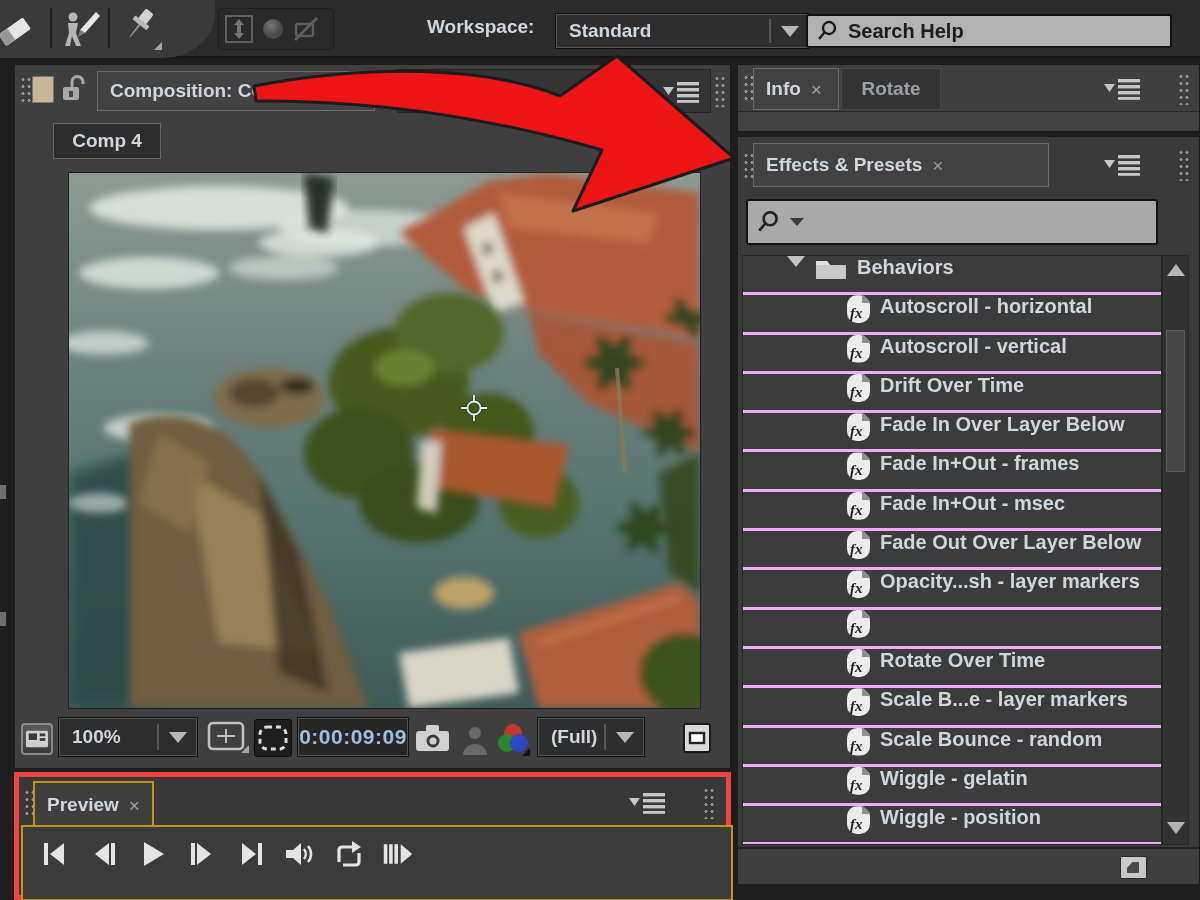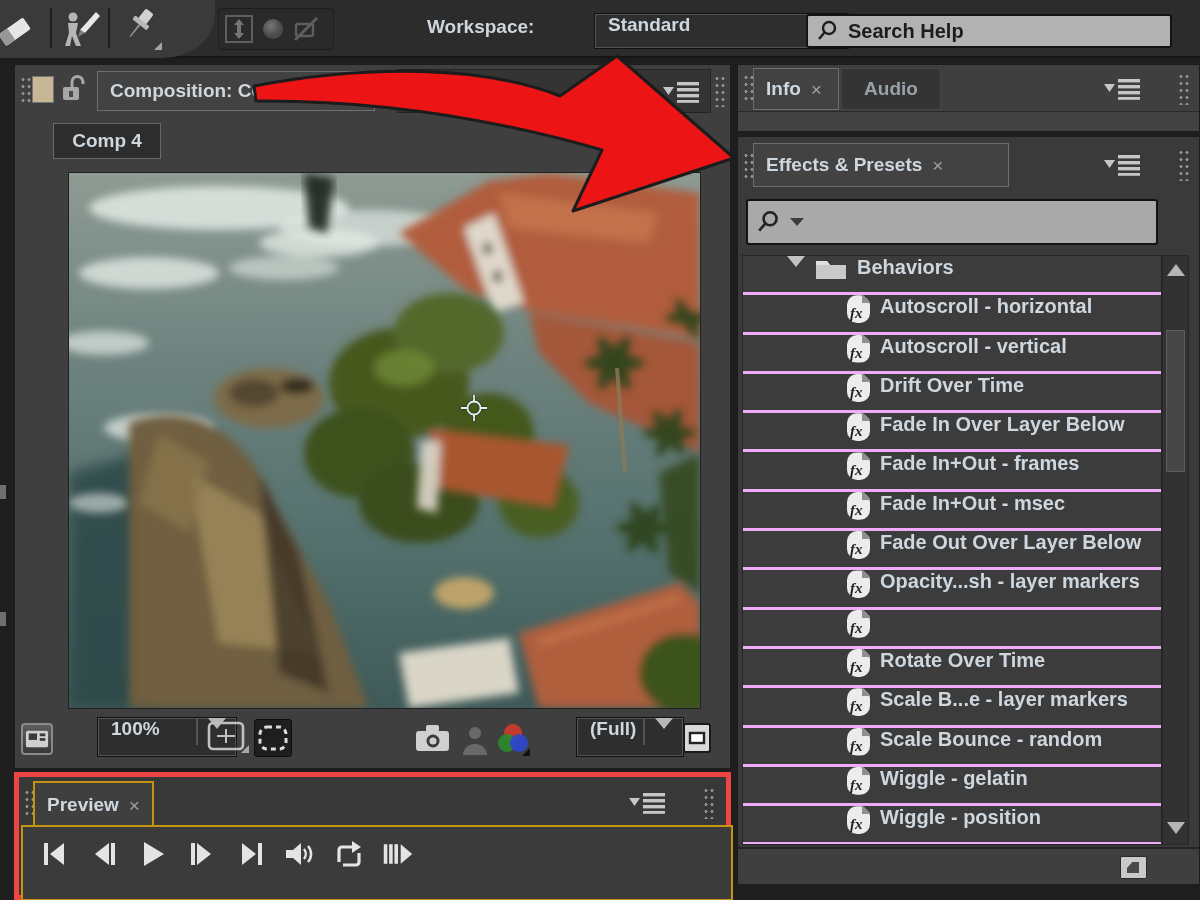--- a/index.html
+++ b/index.html
@@ -13,21 +13,21 @@
   .abs{position:absolute;}
 
   
   #toolbar{left:0;top:0;width:1200px;height:58px;background:#2c2c2c;border-bottom:2px solid #151515;}
   #toolstrip{left:0;top:0;width:215px;height:58px;background:#3a3a3a;border-bottom-right-radius:52px 44px;}
   .tool-divider{width:2px;height:40px;background:#1f1f1f;top:8px;}
   #axis-inset{left:218px;top:8px;width:116px;height:42px;background:#2a2a2a;border:1px solid #1d1d1d;border-radius:4px;display:flex;align-items:center;gap:8px;padding:0 6px;}
   .ws-label{color:var(--text-light);font-size:19px;font-weight:700;}
 
   .dd{background:#2e2e2e;border:1px solid #121212;box-shadow:inset 0 0 0 1px #545454;
-      display:flex;margin-left:39px;}
+      display:flex;align-items:center;}
   .dd .val{flex:1;color:var(--text-light);font-size:19px;font-weight:700;padding-left:13px;white-space:nowrap;overflow:hidden;}
   .dd .sep{width:2px;height:70%;background:#555;}
   .tri-down{width:0;height:0;border-left:9px solid transparent;border-right:9px solid transparent;border-top:11px solid #b7b7b7;}
   .dd .arrowbox{width:38px;display:flex;justify-content:center;}
 
   .searchbox{background:#b2b2b2;border:2px solid #131313;border-radius:3px;display:flex;align-items:center;gap:8px;padding:0 8px;color:#1c1c1c;font-size:20px;font-weight:700;}
 
   
   .panel{background:#3f3f3f;border:1px solid #1c1c1c;}
   .dots{background-image:radial-gradient(circle,#8f8f8f 1.3px,rgba(0,0,0,0) 1.8px);background-size:6px 7px;}
@@ -314,20 +314,23 @@
           <line x1="19" y1="8" x2="19" y2="22" stroke="#c0c0c0" stroke-width="2"></line>
           <line x1="10" y1="15" x2="28" y2="15" stroke="#c0c0c0" stroke-width="2"></line>
           <polygon points="34,32 42,32 42,24" fill="#a8a8a8"></polygon>
         </svg>
     </span>
     <span class="abs" style="left:239px;top:6px;width:38px;height:38px;background:#1e1e1e;border:1px solid #0e0e0e;border-radius:3px;display:flex;align-items:center;justify-content:center">
       <svg width="32" height="28" viewBox="0 0 32 28">
           <rect x="3" y="3" width="26" height="22" rx="7" fill="none" stroke="#dcdcdc" stroke-width="3" stroke-dasharray="5 4"></rect>
         </svg>
     </span>
+    <div class="abs tc" style="left:282px;top:4px;width:112px;height:40px">
+      <span>0:00:09:09</span>
+    </div>
     <span class="abs" style="left:400px;top:10px">
       <svg width="36" height="30" viewBox="0 0 36 30">
           <rect x="1" y="8" width="33" height="20" rx="3" fill="#d0d0d0"></rect>
           <rect x="11" y="2" width="13" height="7" rx="2" fill="#d0d0d0"></rect>
           <circle cx="18" cy="18" r="6.5" fill="#3a3a3a"></circle>
           <circle cx="18" cy="18" r="3.6" fill="#cfcfcf"></circle>
         </svg>
     </span>
     <span class="abs" style="left:446px;top:12px">
       <svg width="28" height="30" viewBox="0 0 28 30">
@@ -430,38 +433,38 @@
   </div>
 </div>
 
 <div id="info-panel" class="abs panel">
   <span class="abs dots" style="left:5px;top:9px;width:11px;height:30px"></span>
   <div class="abs tab" style="left:15px;top:3px;width:86px;height:42px">
     <span>Info</span>
     <span class="close">×</span>
   </div>
   <div class="abs tab inactive" style="left:103px;top:3px;width:100px;height:42px;justify-content:center">
-    <span>Audio</span>
+    <span>Rotate</span>
   </div>
   <span class="abs" style="right:58px;top:12px">
     <svg class="menu-icon" viewBox="0 0 38 24" fill="#c6c6c6">
         <polygon points="1,7 12,7 6.5,15"></polygon>
         <rect x="15" y="2" width="22" height="3.4"></rect>
         <rect x="15" y="8" width="22" height="3.4"></rect>
         <rect x="15" y="14" width="22" height="3.4"></rect>
         <rect x="15" y="20" width="22" height="2.8"></rect>
       </svg>
   </span>
   <span class="abs dots" style="right:10px;top:8px;width:11px;height:32px"></span>
   <div class="abs" style="left:0;top:46px;width:461px;height:20px;background:#424242;border-top:1px solid #2a2a2a"></div>
 </div>
 
 <div id="fx-panel" class="abs">
   <span class="abs dots" style="left:5px;top:15px;width:11px;height:30px"></span>
-  <div class="abs tab" style="left:15px;top:6px;width:256px;height:44px">
+  <div class="abs tab" style="left:15px;top:6px;width:296px;height:44px">
     <span>Effects &amp; Presets</span>
     <span class="close">×</span>
   </div>
   <span class="abs" style="right:58px;top:16px">
     <svg class="menu-icon" viewBox="0 0 38 24" fill="#c6c6c6">
         <polygon points="1,7 12,7 6.5,15"></polygon>
         <rect x="15" y="2" width="22" height="3.4"></rect>
         <rect x="15" y="8" width="22" height="3.4"></rect>
         <rect x="15" y="14" width="22" height="3.4"></rect>
         <rect x="15" y="20" width="22" height="2.8"></rect>

